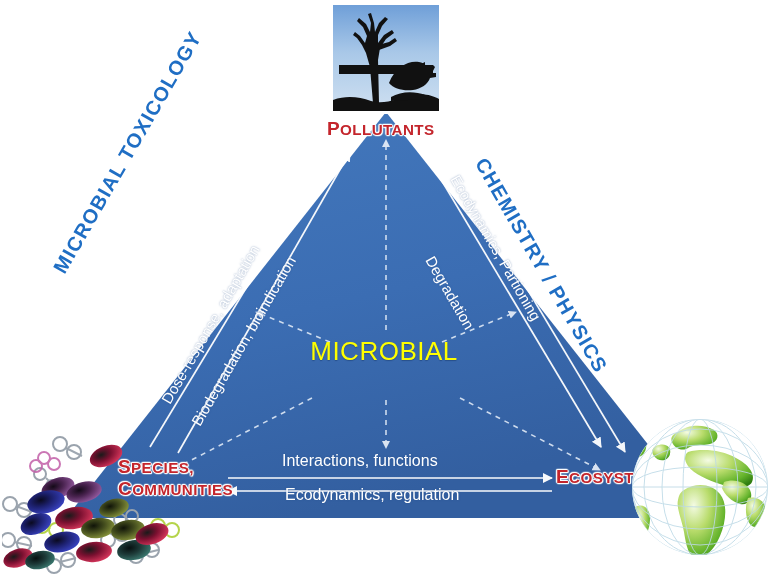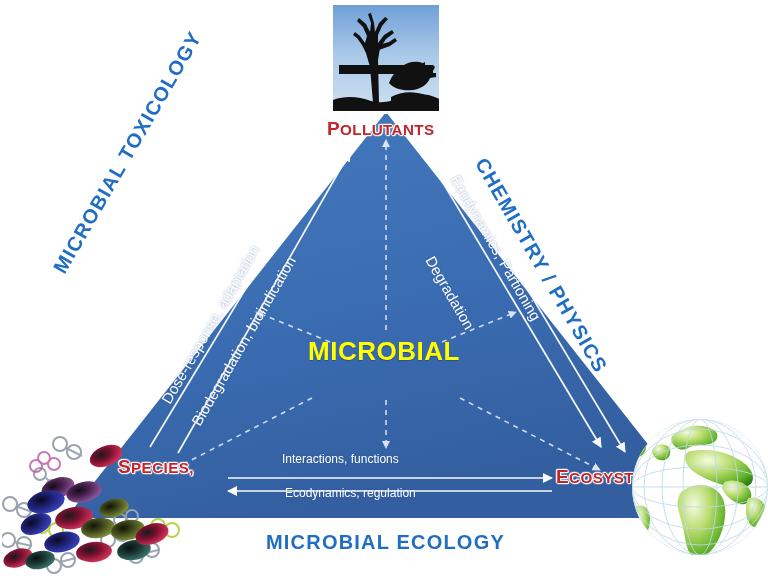--- a/index.html
+++ b/index.html
@@ -99,33 +99,33 @@
     transform: rotate(60deg);
   }
   #edge-degradation {
     left: 437px; top: 253px;
     transform: rotate(60deg);
   }
 
   
   .bottom-text {
     color:#ffffff;
-    font-size: 12px;
+    font-size: 16px;
     white-space: nowrap;
     text-shadow: 0 0 2px rgba(40,80,140,.5);
   }
   #text-interactions { left: 282px; top: 452px; }
   #text-expression   { left: 285px; top: 486px; }
 
   
   #center-title {
     left: 0; top: 336px; width: 768px;
     text-align: center;
     color: #ffff00;
-    font-weight: bold;
+    font-weight: normal;
     font-size: 26px;
     letter-spacing: .5px;
     line-height: 1.18;
     text-shadow: 0 1px 1px rgba(20,50,100,.45);
   }
 
   
   #microbes-image { left: 2px; top: 430px; width: 182px; height: 151px; }
   #globe-image    { left: 632px; top: 412px; width: 136px; height: 150px; }
   #microbes-image svg, #globe-image svg { display:block; width:100%; height:100%; }
@@ -200,29 +200,29 @@
       <path d="M58 92 C68 86 82 86 92 90 L92 94 L58 96 z" fill="#111111"></path>
     </svg>
   </div>
 
   <div class="abs vertex-label vl-big capline" id="label-pollutants"><span></span>
     <span>P</span><span class="s">OLLUTANTS</span>
   <span></span></div>
 
   <div class="abs vertex-label" id="label-species">
     <div class="vl-big capline"><span>S</span><span class="s">PECIES,</span></div>
+    <div class="vl-big capline"><span>C</span><span class="s">OMMUNITIES</span></div>
   </div>
 
   <div class="abs vertex-label vl-big capline" id="label-ecosystems"><span>E</span><span class="s">COSYSTEMS</span></div>
 
   <div class="abs side-label" id="label-microbial-toxicology">MICROBIAL TOXICOLOGY</div>
 
   <div class="abs side-label" id="label-chemistry-physics">CHEMISTRY / PHYSICS</div>
 
-  <div class="abs side-label" id="label-microbial-ecology">MICROBIAL ECOLOGY</div>
 
   <div class="abs edge-text" id="edge-dose-response">Dose-response, adaptation</div>
 
   <div class="abs edge-text" id="edge-biodegradation">Biodegradation, bioindication</div>
 
   <div class="abs edge-text" id="edge-ecodynamics">Ecodynamics, Partioning</div>
 
   <div class="abs edge-text" id="edge-degradation">Degradation</div>
 
   <div class="abs bottom-text" id="text-interactions">Interactions, functions</div>

